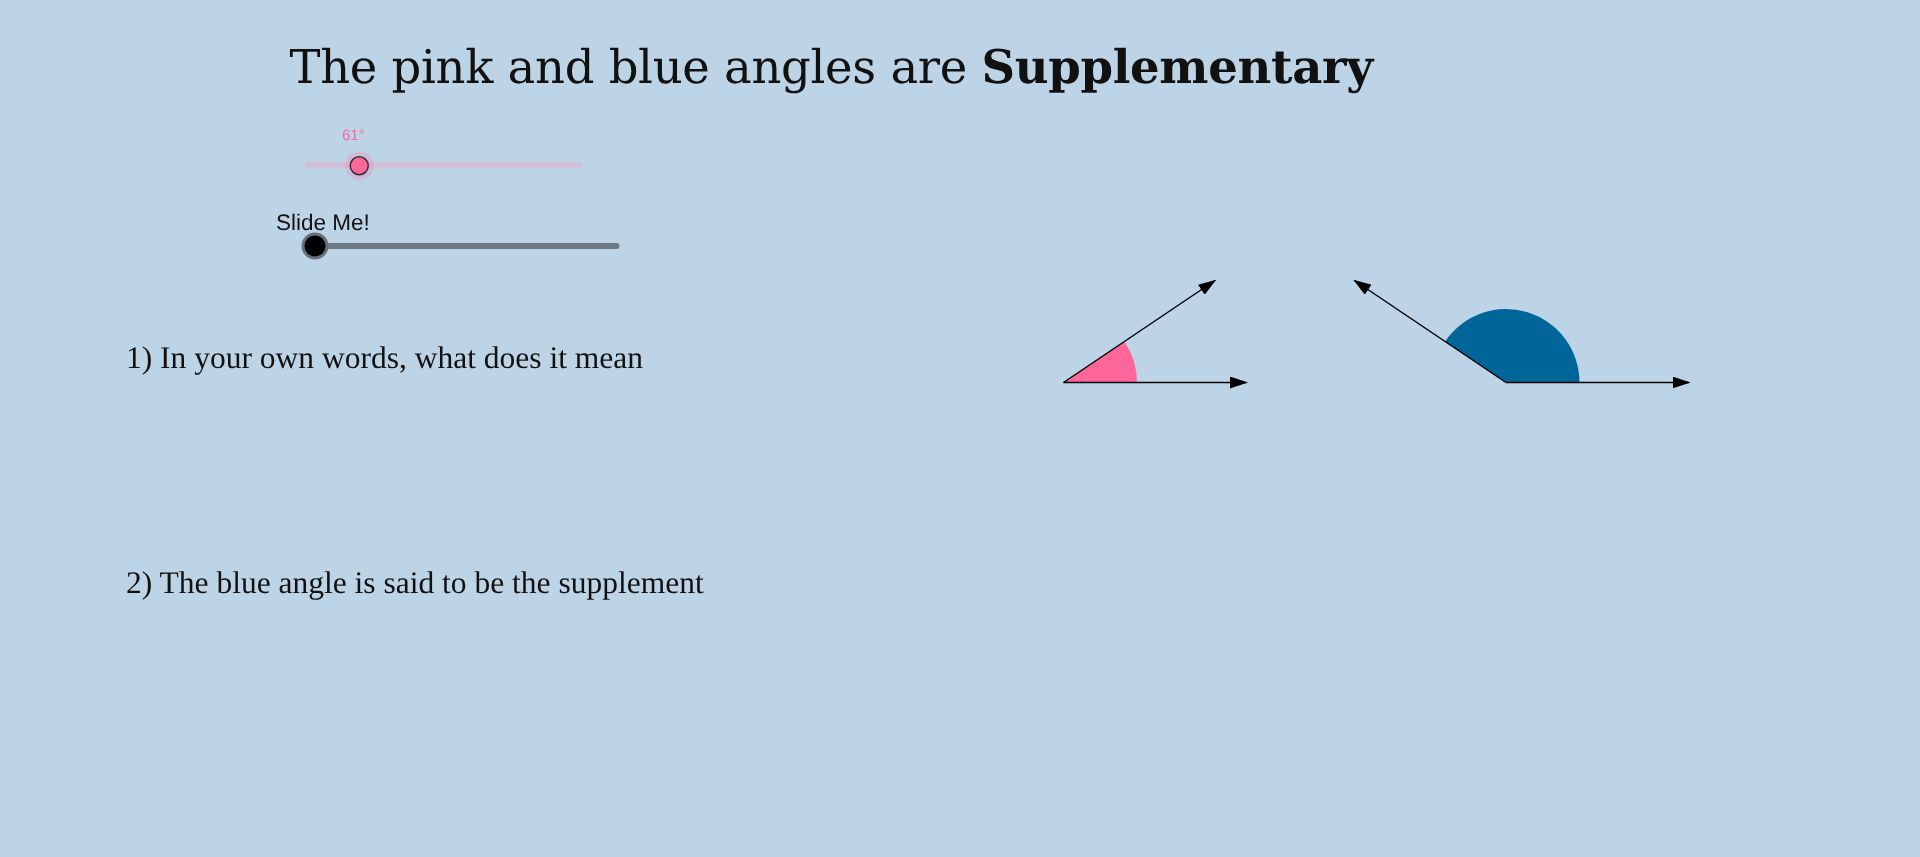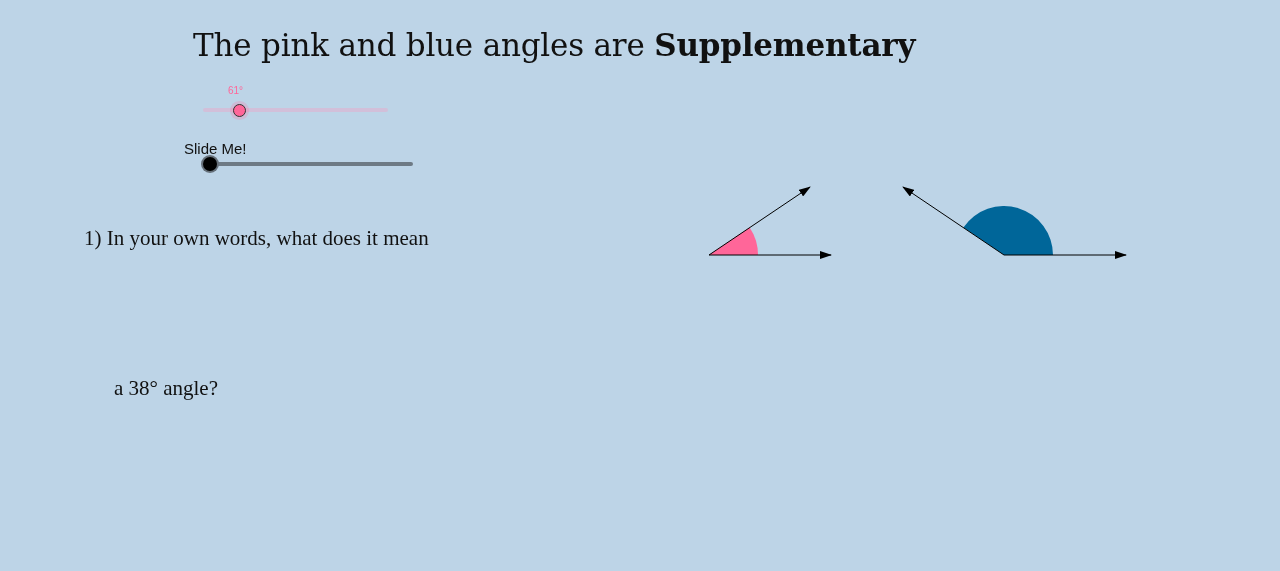--- a/index.html
+++ b/index.html
@@ -60,21 +60,21 @@
 
 <div class="slider-label-black">Slide Me!</div>
 <div class="slider-black-track" style="background:#6e7a85"></div>
 <div class="slider-black-knob"></div>
 
 <div class="question q1">
   <div>1) In your own words, what does it mean</div>
 </div>
 
 <div class="question q2">
-  <div class="indent2">a 38° angle?</div>
+  <div>2) The blue angle is said to be the supplement</div>
 </div>
 
 <svg class="angles" width="1280" height="571">
   <defs>
     <marker id="arrow" markerWidth="12" markerHeight="8" refX="11" refY="4" orient="auto" markerUnits="userSpaceOnUse">
       <path d="M0,0 L12,4 L0,8 Z" fill="#000"></path>
     </marker>
   </defs>
 
   <g>

